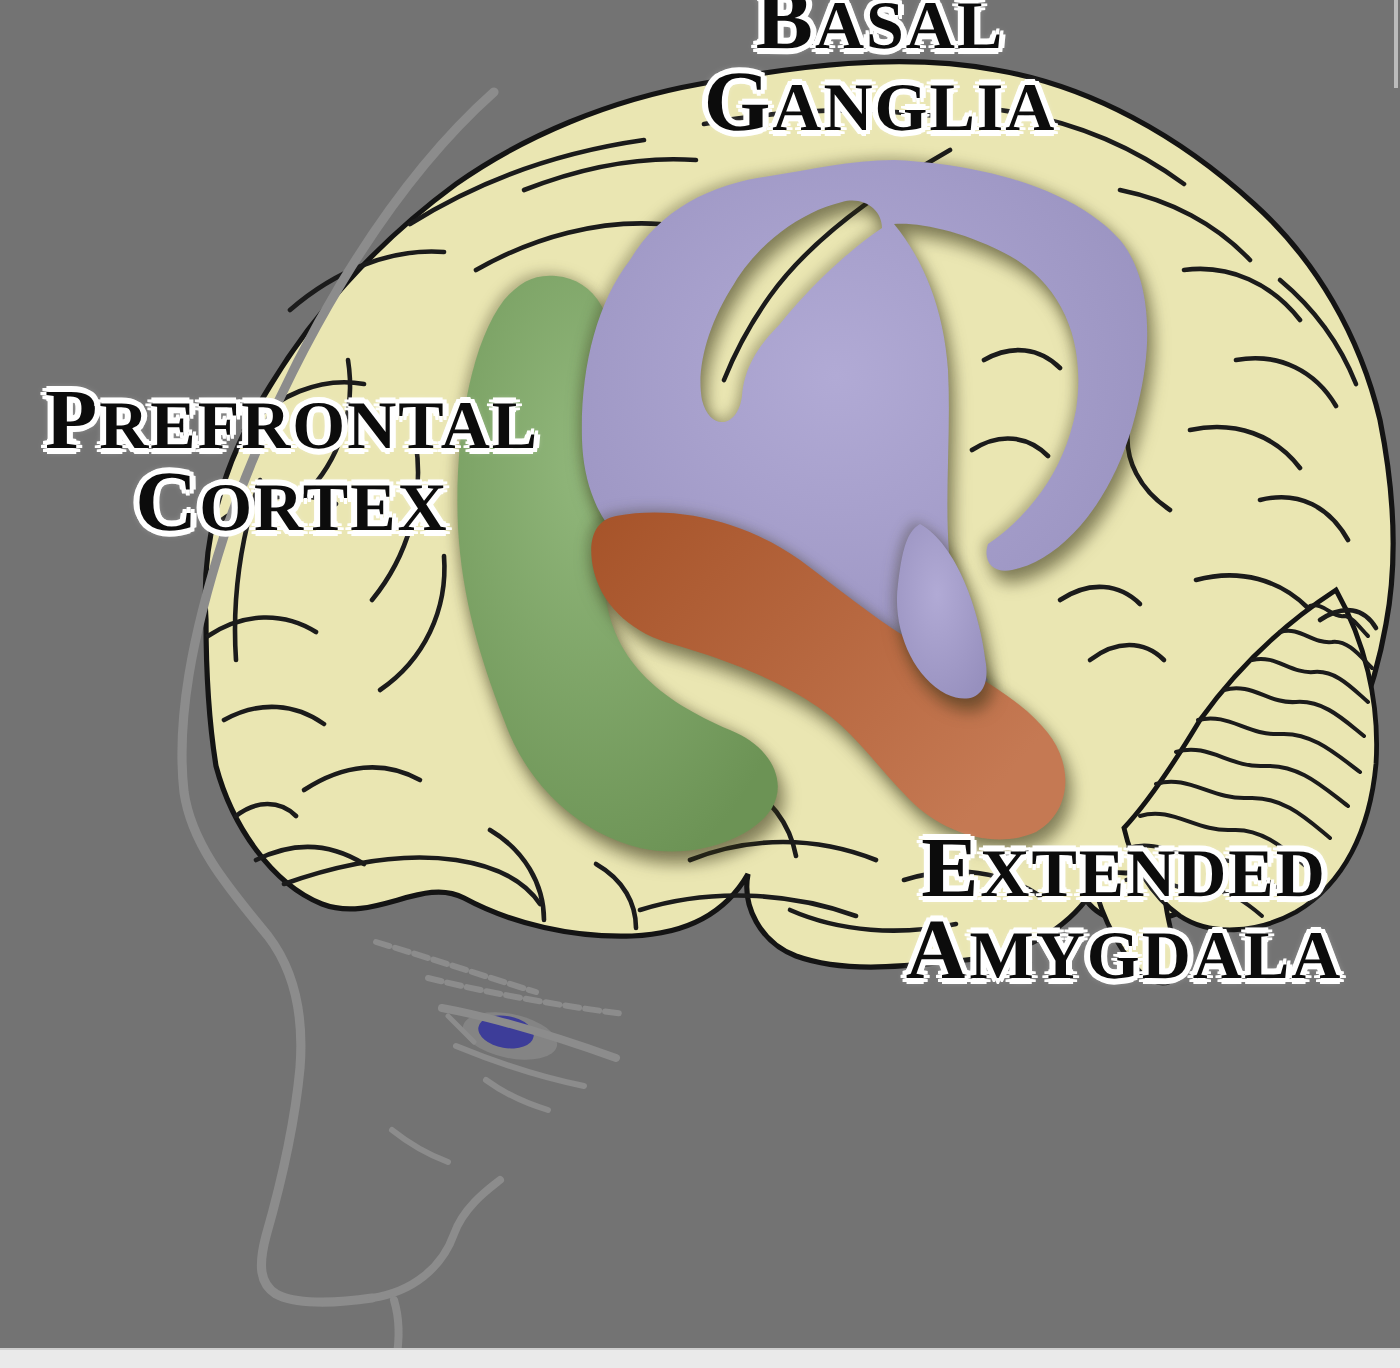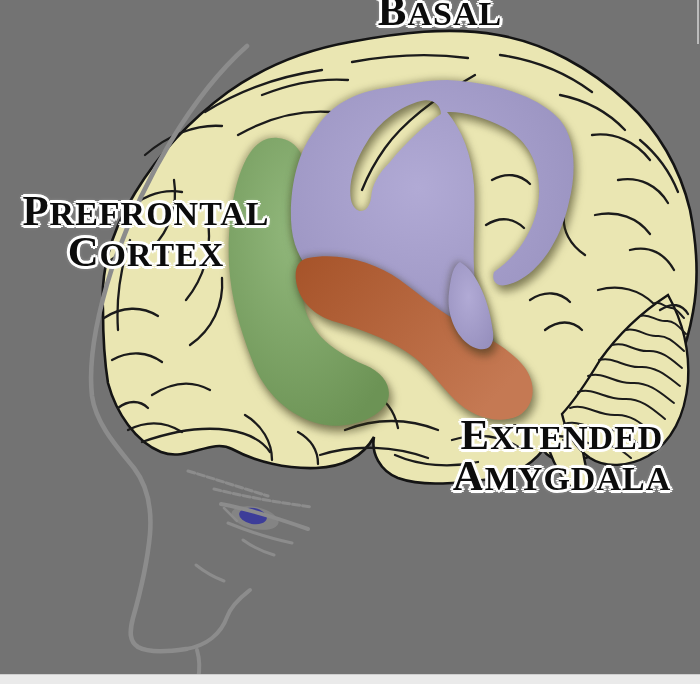--- a/index.html
+++ b/index.html
@@ -157,20 +157,21 @@
       <path stroke-width="4" d="M 221,504 C 248,509 280,519 308,529"></path>
       <path stroke-width="3" d="M 228,523 C 250,532 272,539 292,543"></path>
       <path stroke-width="2.5" d="M 224,508 L 237,521"></path>
       <path stroke-width="3" d="M 243,540 C 254,548 264,552 274,555"></path>
       <path stroke-width="3" d="M 196,565 C 206,573 216,578 224,581"></path>
     </g>
   </svg>
 
   <div class="label label-basal">
     <div>Basal</div>
+    <div>Ganglia</div>
   </div>
   <div class="label label-prefrontal">
     <div>Prefrontal</div>
     <div>Cortex</div>
   </div>
   <div class="label label-extended">
     <div>Extended</div>
     <div>Amygdala</div>
   </div>
 

